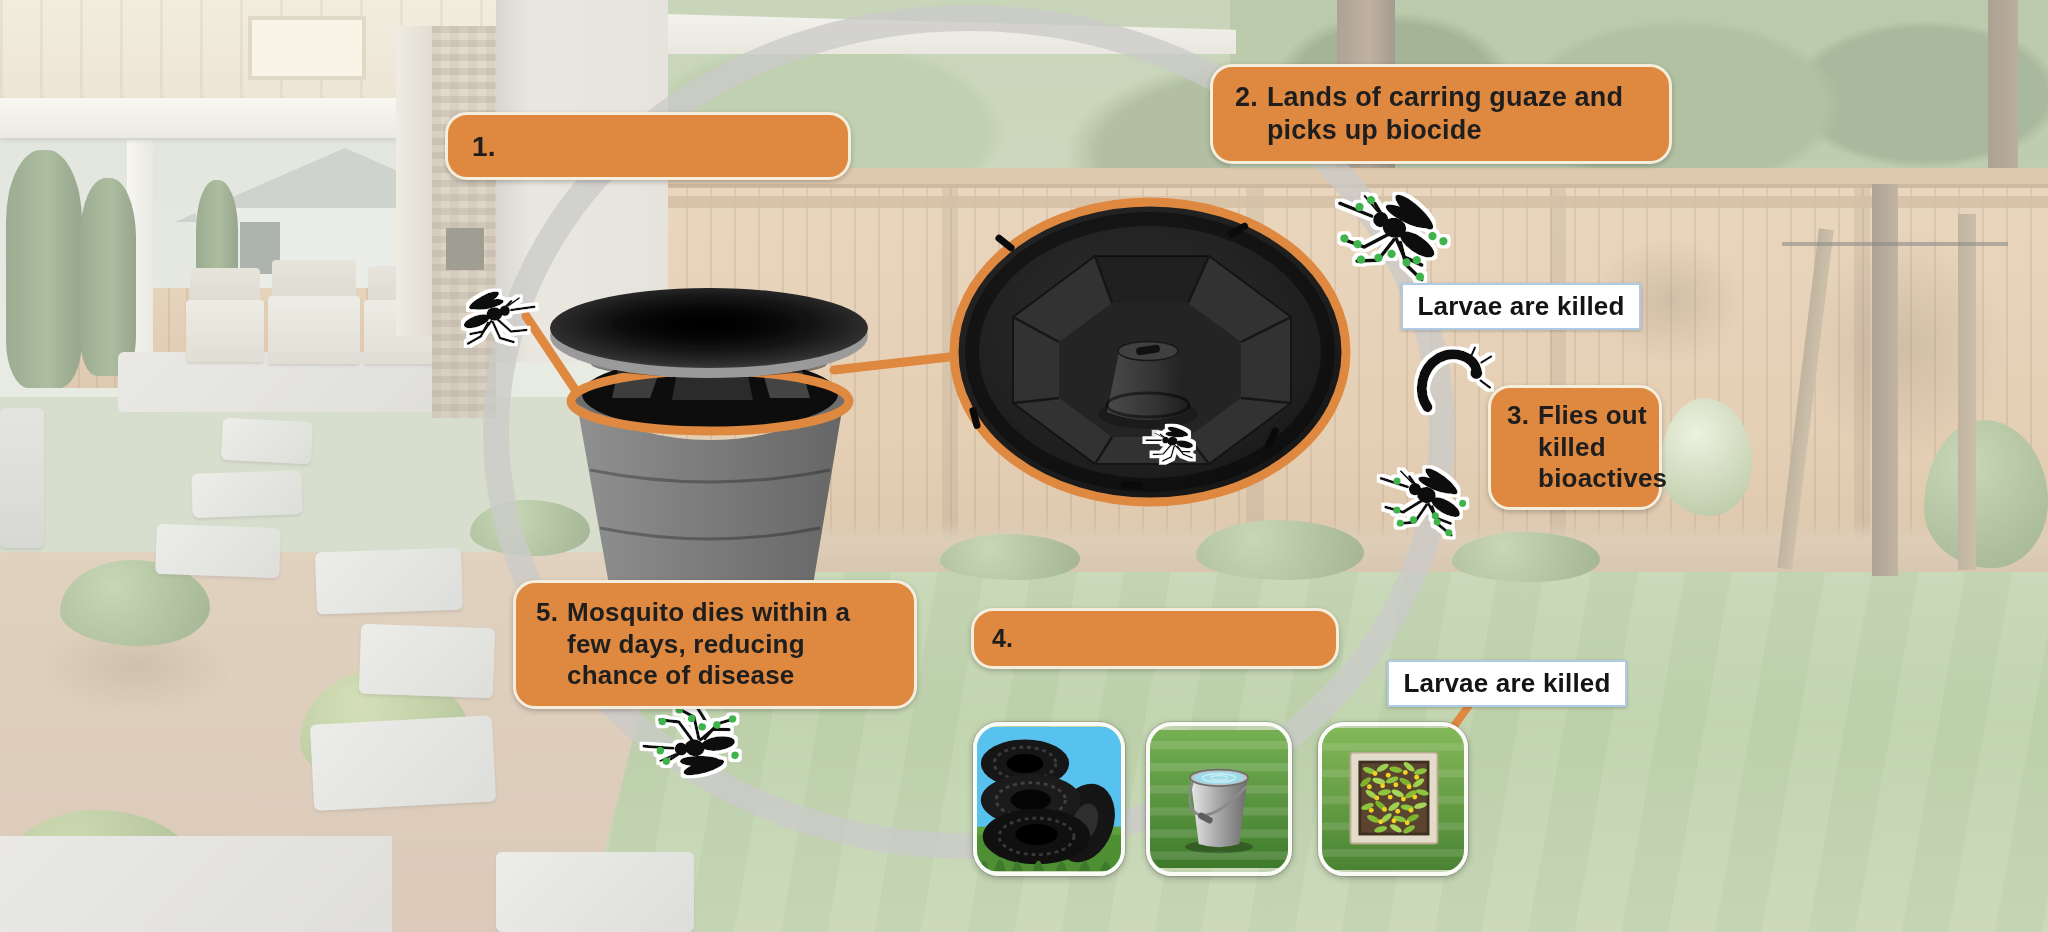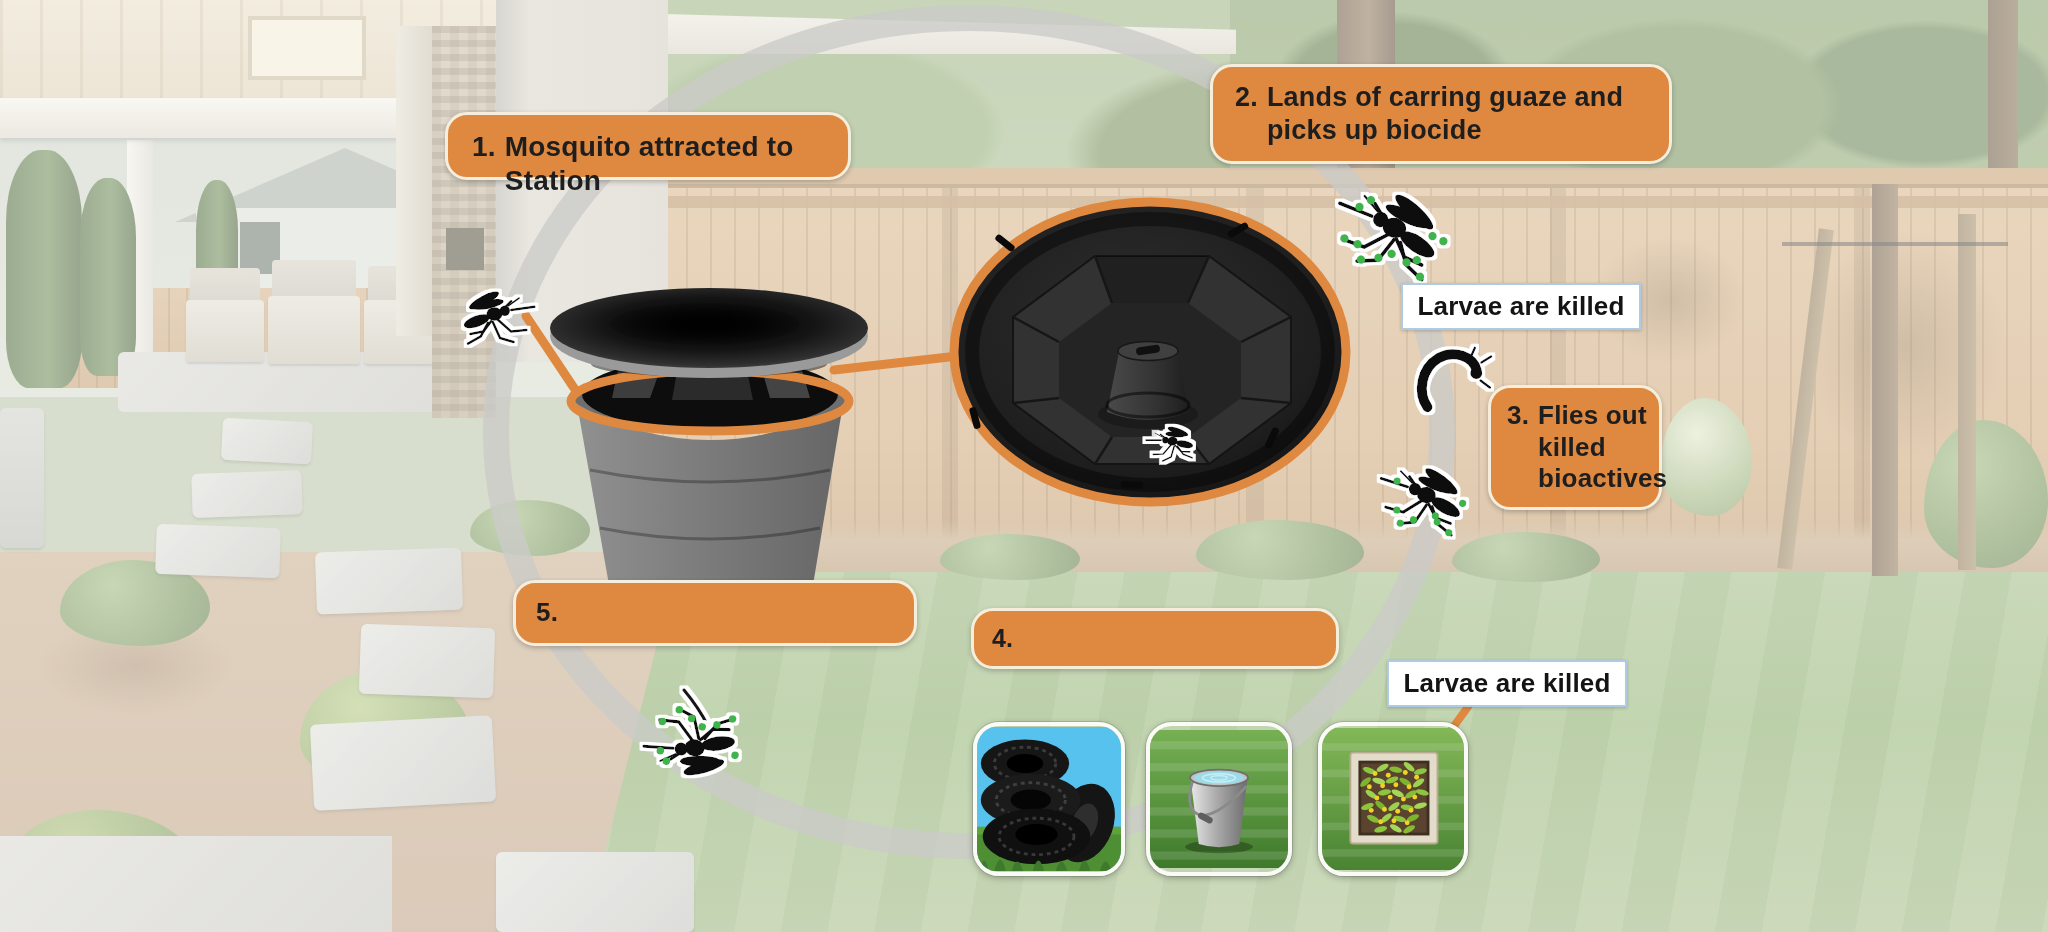--- a/index.html
+++ b/index.html
@@ -354,21 +354,20 @@
           <circle cx="96" cy="30" r="3.8"></circle>
             <circle cx="22" cy="41" r="3.8"></circle>
             <circle cx="88" cy="21" r="3.8"></circle>
         </g>
       </g>
     </g>
   </svg>
 
   <div class="callout" style="left:445px;top:112px;width:406px;height:68px;padding:15px 24px;font-size:28px">
     <span class="num">1.</span>
-    <span class="txt">Mosquito attracted to Station</span>
   </div>
 
   <div class="callout" style="left:1210px;top:64px;width:462px;padding:14px 22px;font-size:27px">
     <span class="num">2.</span>
     <span class="txt">Lands of carring guaze and picks up biocide</span>
   </div>
 
   <div class="larvae-box" style="left:1401px;top:283px;width:240px;height:47px;font-size:26px">
     <span>Larvae are killed</span>
   </div>
@@ -377,20 +376,21 @@
     <span class="num">3.</span>
     <span class="txt">Flies out killed bioactives</span>
   </div>
 
   <div class="callout" style="left:971px;top:608px;width:368px;padding:12px 18px;font-size:25px">
     <span class="num">4.</span>
   </div>
 
   <div class="callout" style="left:513px;top:580px;width:404px;padding:14px 20px;font-size:26px">
     <span class="num">5.</span>
+    <span class="txt">Mosquito dies within a few days, reducing chance of disease</span>
   </div>
 
   <div class="larvae-box" style="left:1387px;top:660px;width:240px;height:47px;font-size:26px">
     <span>Larvae are killed</span>
   </div>
 
   <div class="thumb" style="left:973px;top:722px;width:152px;height:154px">
     <svg viewBox="0 0 150 150" width="144" height="146">
       <rect width="150" height="150" fill="#58C2EE"></rect>
       <rect y="104" width="150" height="46" fill="#4e8f33"></rect>

